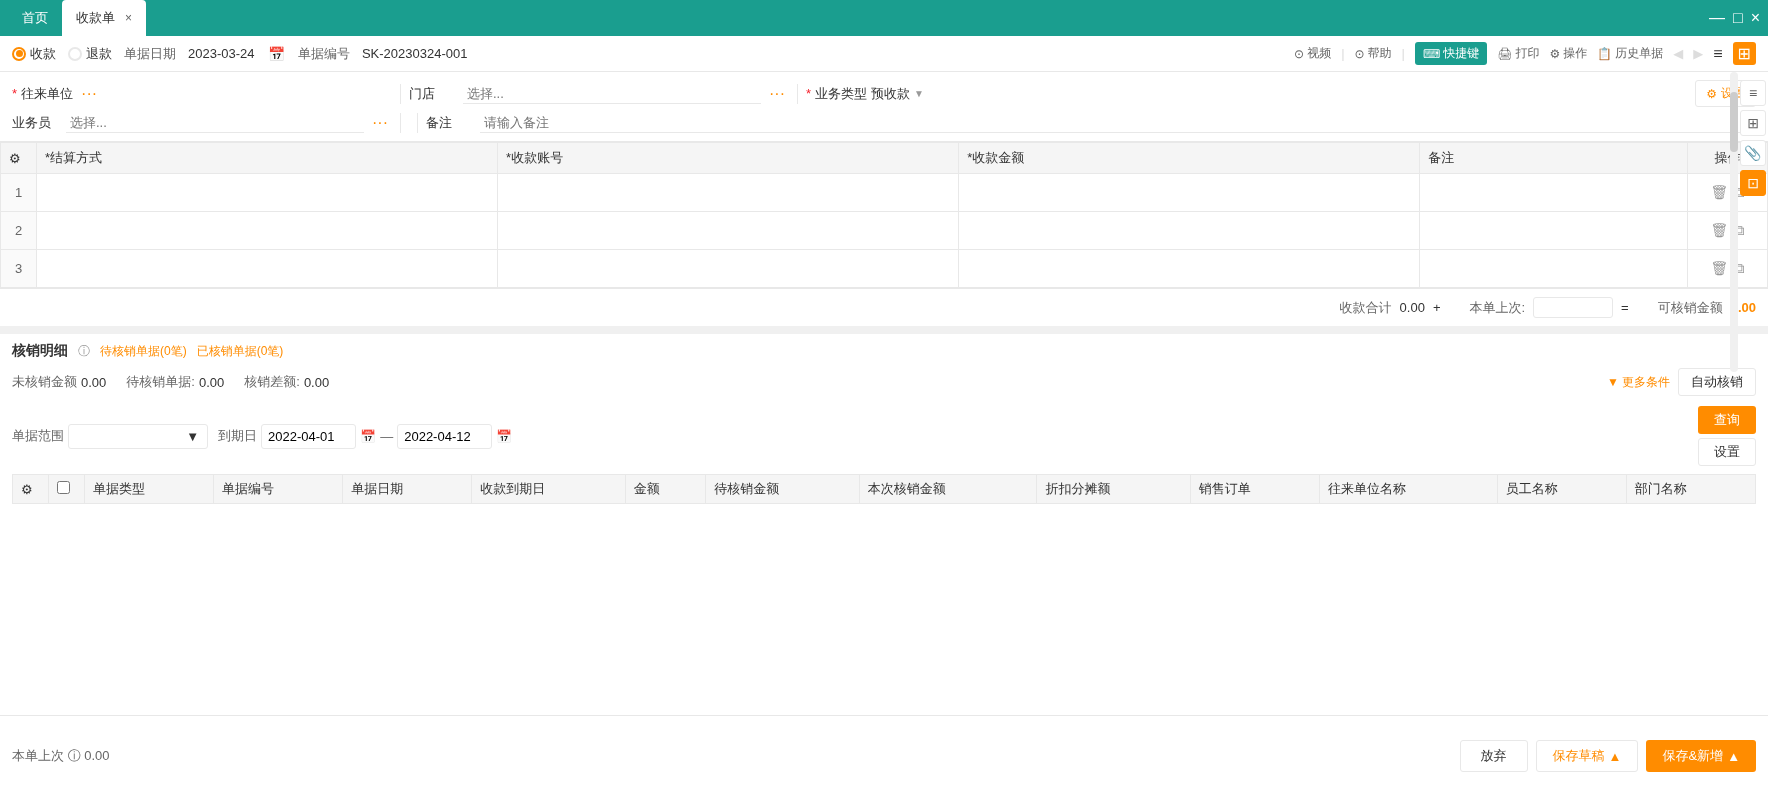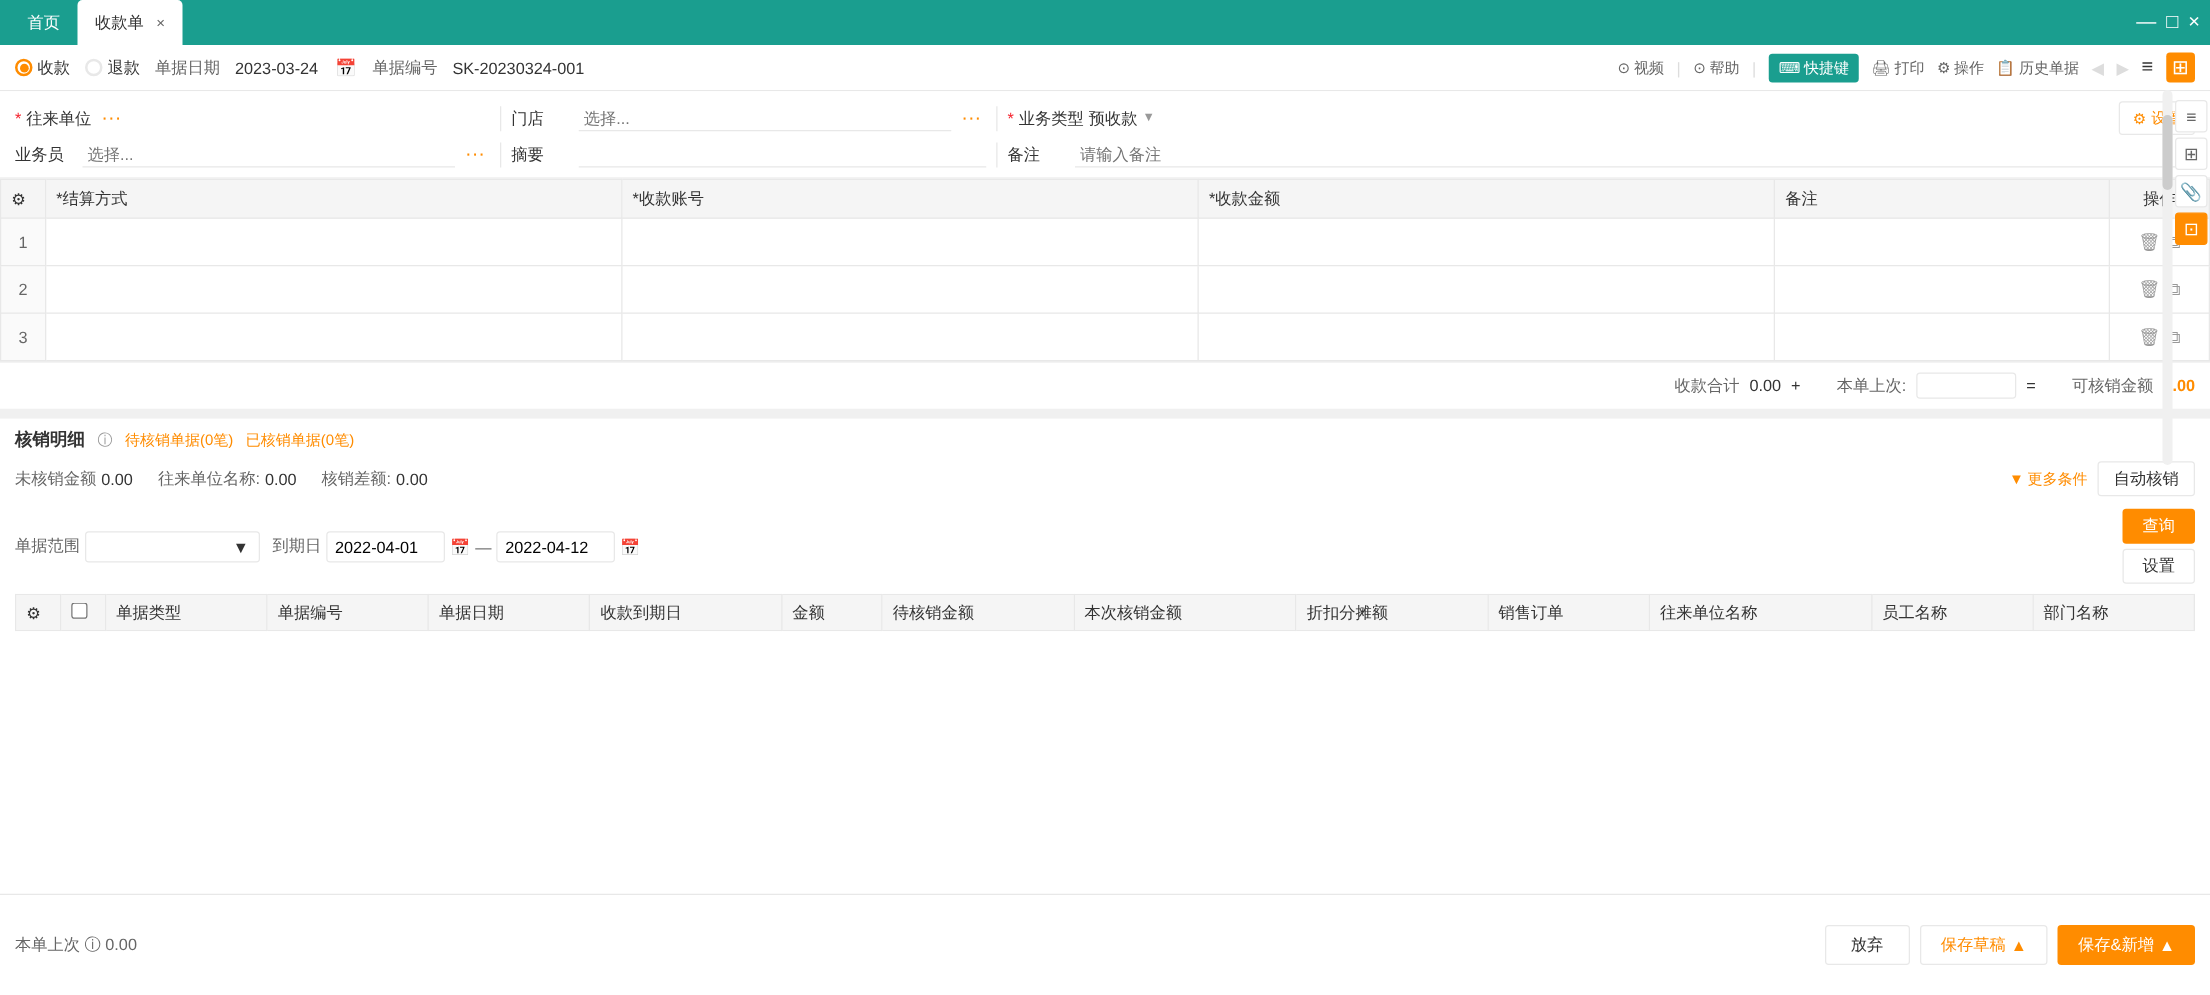--- a/index.html
+++ b/index.html
@@ -596,24 +596,20 @@
         </button>
       </div>
     </div>
     <div class="form-row">
       <div class="form-field" style="max-width:380px;">
         <span class="form-label">业务员</span>
         <input class="form-input" type="text" placeholder="选择..." style="">
         <span class="dots-btn">···</span>
       </div>
       <div class="form-sep"></div>
-      <div class="form-field" style="max-width:380px;">
-        <span class="form-label">摘要</span>
-        <input class="form-input" type="text" style="">
-      </div>
       <div class="form-sep"></div>
       <div class="form-field">
         <span class="form-label">备注</span>
         <input class="form-input" type="text" placeholder="请输入备注" style="">
       </div>
     </div>
   </div>
 
   <div class="table-area">
     <table class="data-table">
@@ -703,21 +699,21 @@
       <span class="tab-link">待核销单据(0笔)</span>
       <span class="tab-link">已核销单据(0笔)</span>
     </div>
 
     <div class="reconcile-stats">
       <div class="stat-item">
         <span class="stat-label">未核销金额</span>
         <span class="stat-value">0.00</span>
       </div>
       <div class="stat-item">
-        <span class="stat-label">往来单位名称:</span>
+        <span class="stat-label">待核销单据:</span>
         <span class="stat-value">0.00</span>
       </div>
       <div class="stat-item">
         <span class="stat-label">核销差额:</span>
         <span class="stat-value">0.00</span>
       </div>
       <div class="reconcile-stats-right">
         <div class="filter-btn">
           <span>▼</span>
           <span>更多条件</span>

